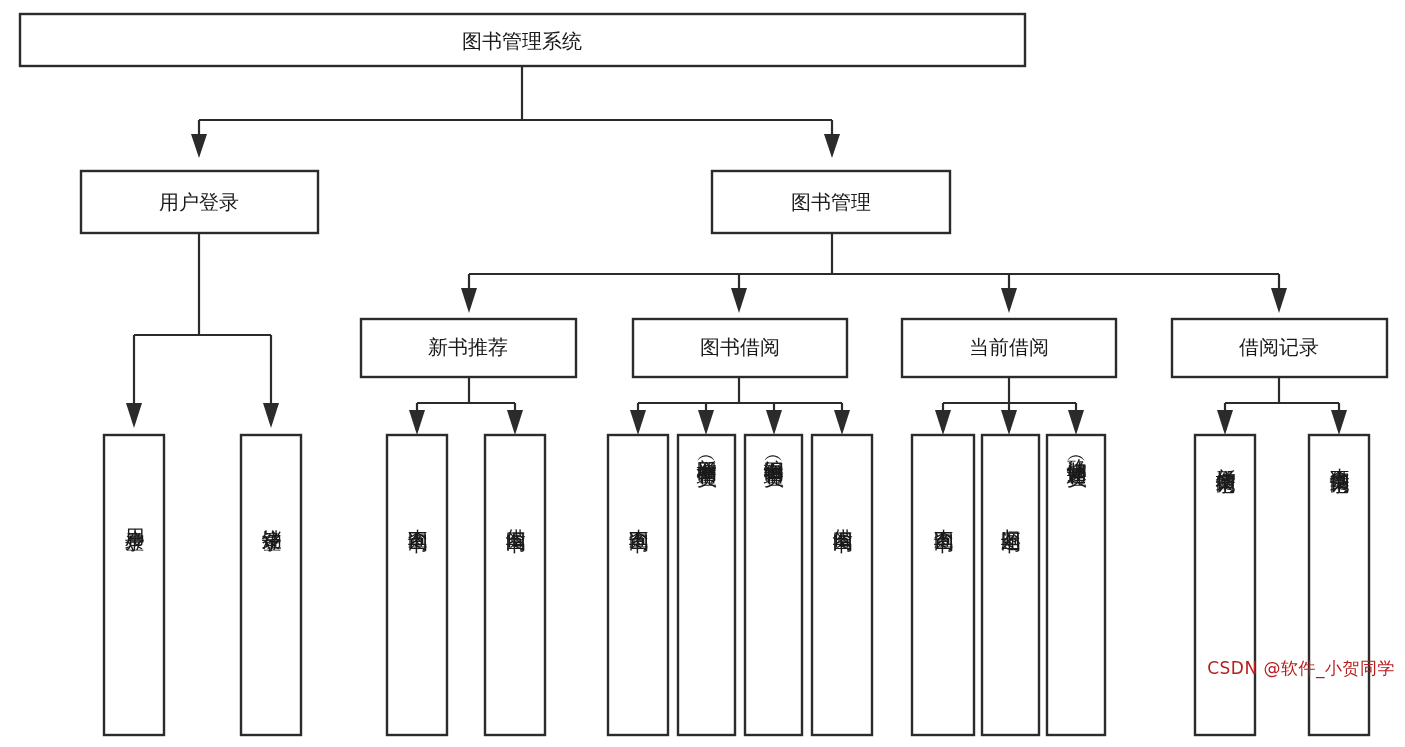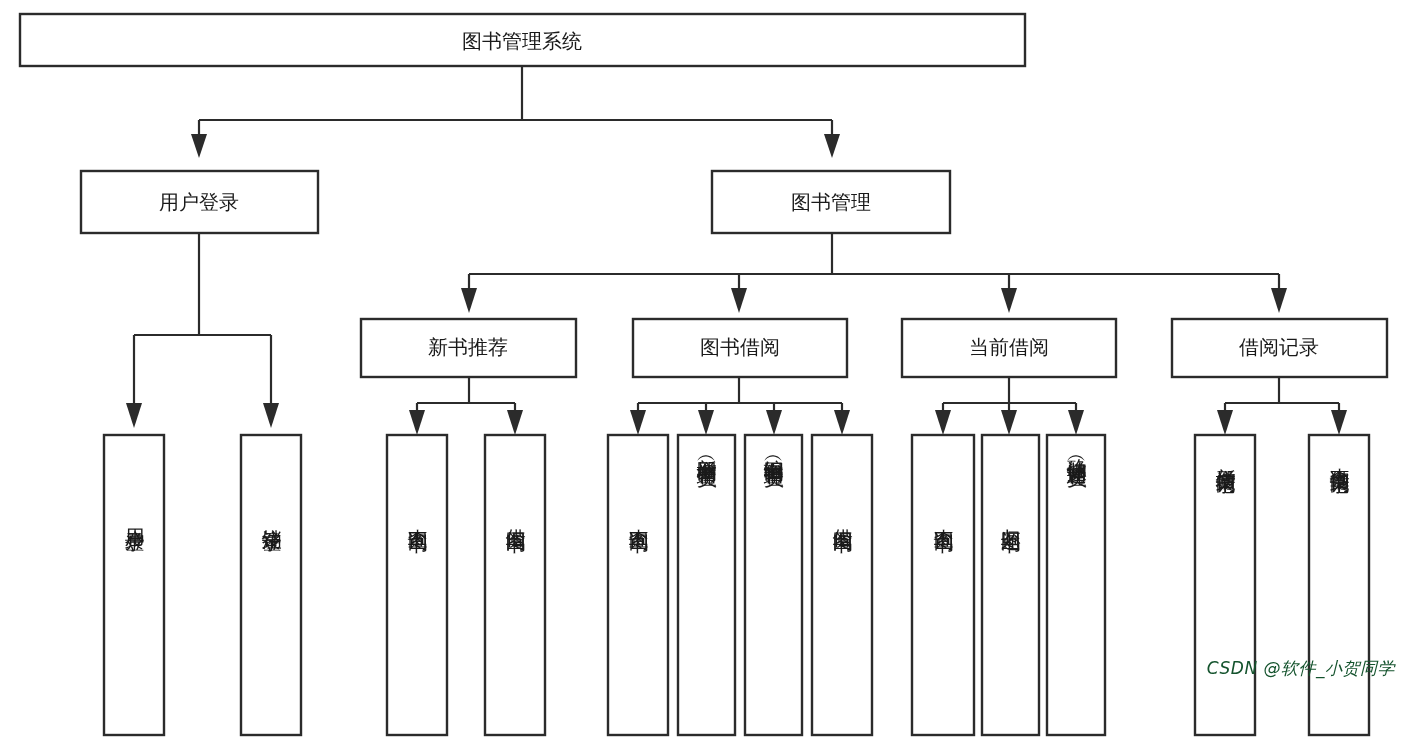--- a/index.html
+++ b/index.html
@@ -60,26 +60,25 @@
     line-height: 1.06;
     letter-spacing: 1.5px;
     white-space: nowrap;
     text-align: left;
     pointer-events: none;
   }
   .watermark {
     position: absolute;
     right: 10px;
     bottom: 6px;
-    color: #14532d;
+    color: #b91c1c;
     font-family: "DejaVu Sans", "Liberation Sans", sans-serif;
     font-size: 17px;
     white-space: nowrap;
     letter-spacing: 0.5px;
-    font-style: italic;
   }
 </style>
 </head>
 <body>
 
 <div id="diagram-root">
 
   <svg id="flow-svg" viewBox="0 0 1405 747">
 
     <g>

